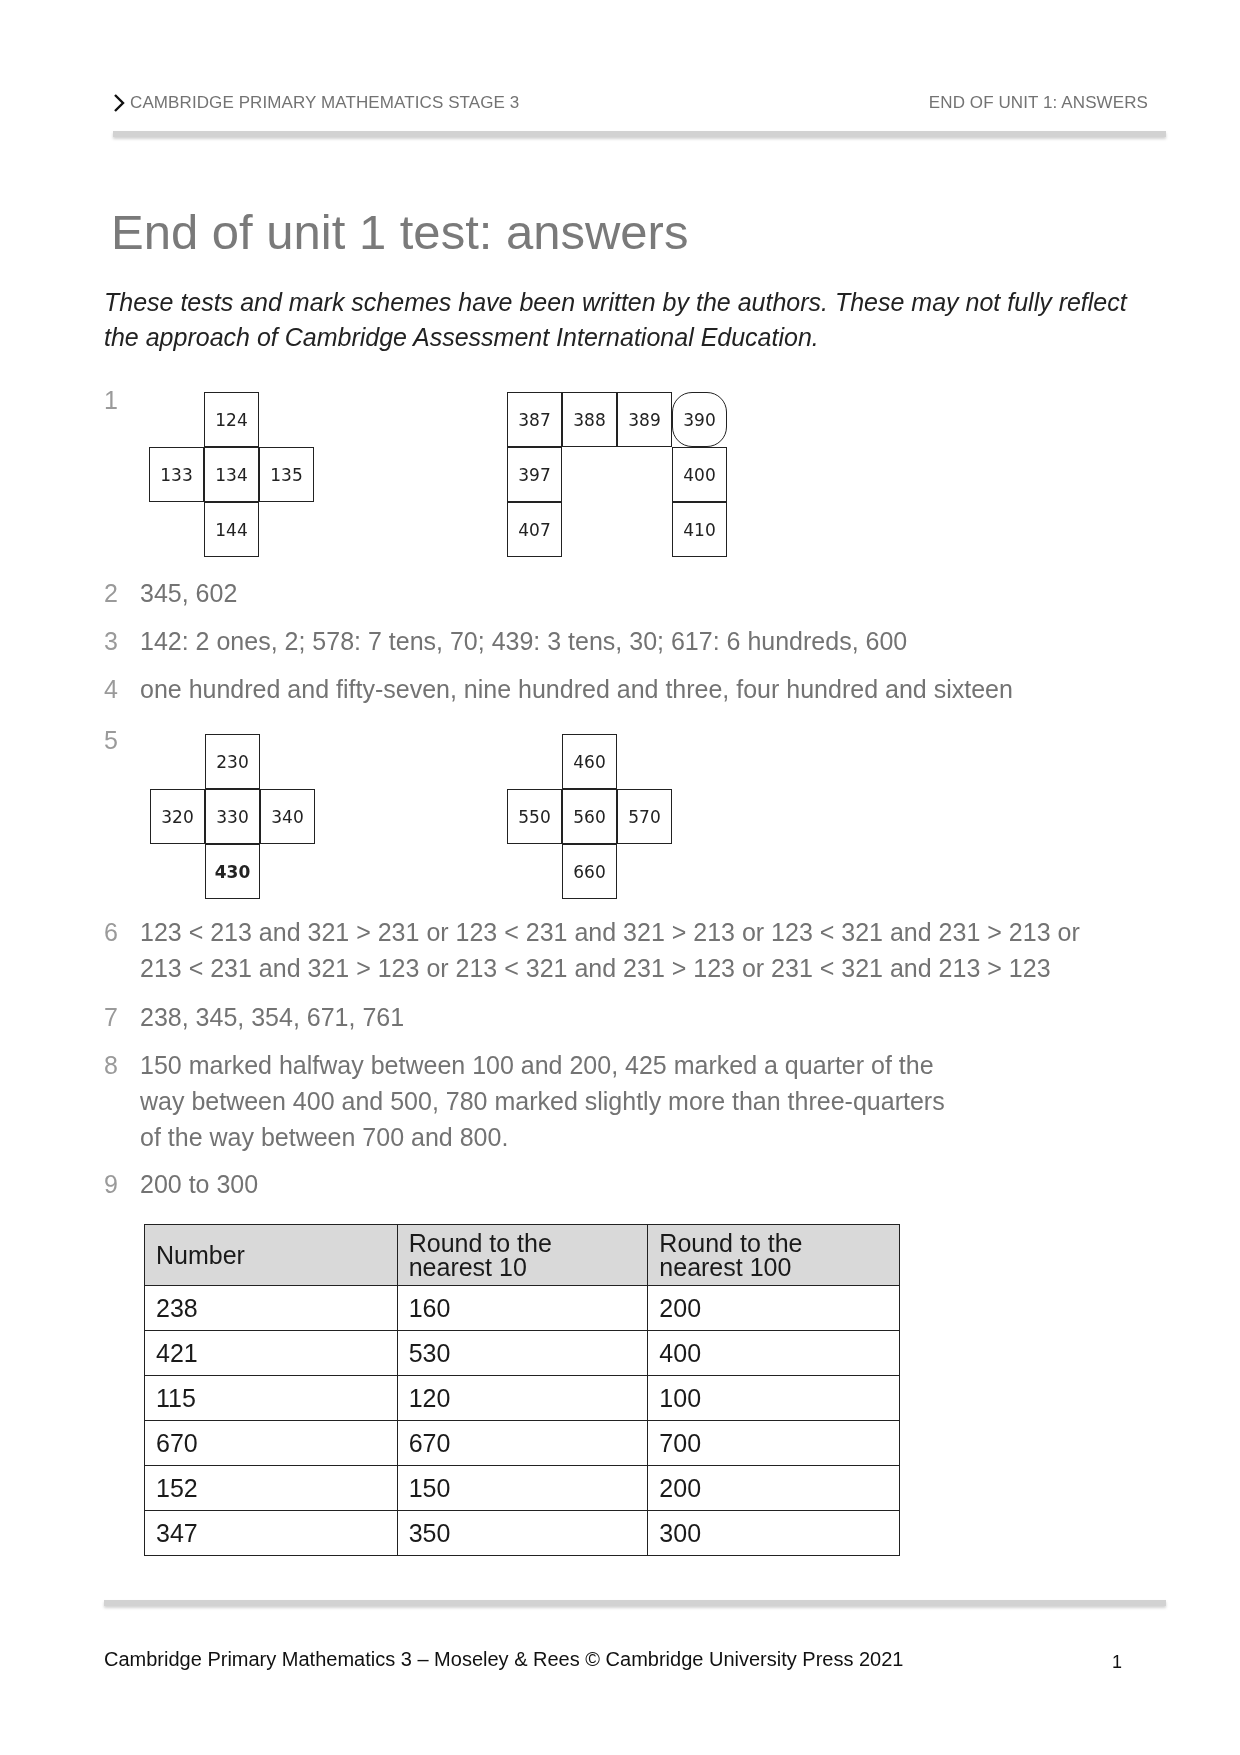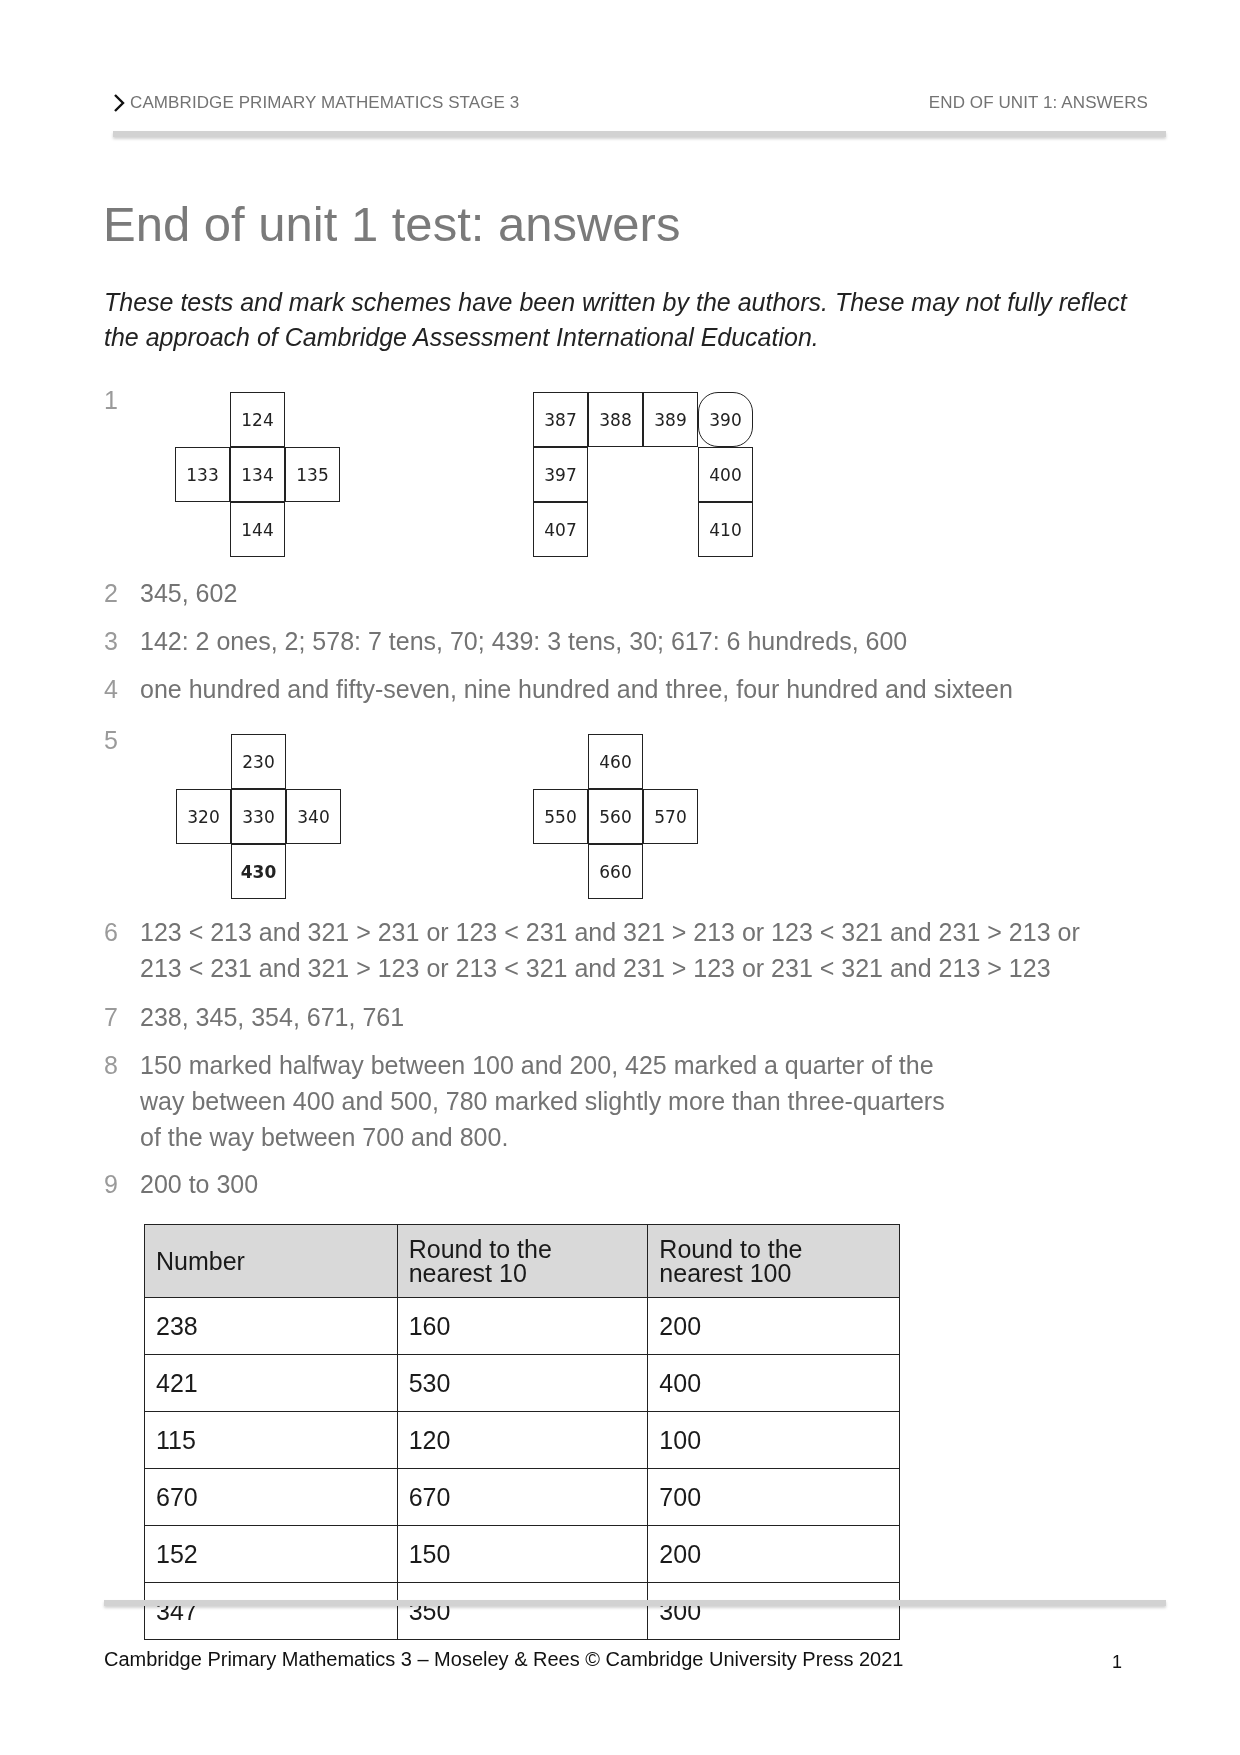--- a/index.html
+++ b/index.html
@@ -16,45 +16,45 @@
   .chev { width: 14px; height: 20px; margin-right: 4px; }
   .hdr-right { right: 92px; top: 93px; }
   .rule {
     height: 6px; background: #d2d2d2;
     box-shadow: 0 2px 3px rgba(0,0,0,0.18);
   }
   .hdr-rule { left: 113px; width: 1053px; top: 131px; }
   .ftr-rule { left: 104px; width: 1062px; top: 1600px; }
 
   
-  .title { left: 103px; top: 196px; font-size: 49px; color: #7a7a7a; font-weight: normal; white-space: nowrap; margin: 0; }
+  .title { left: 103px; top: 196px; font-size: 49px; color: #7a7a7a; font-weight: normal; white-space: nowrap; margin: 8px; }
   .intro { left: 104px; top: 285px; width: 1060px; font-size: 25px; font-style: italic; color: #222; line-height: 35px; }
 
   
   .qnum { font-size: 25px; color: #9a9a9a; width: 34px; }
   .ans { font-size: 25px; color: #737373; line-height: 36px; white-space: nowrap; }
   .qrow { left: 104px; display: flex; }
   .qrow .qnum { flex: 0 0 36px; line-height: 36px; }
 
   
   .grid { position: absolute; }
   .cell {
     position: absolute; width: 55px; height: 55px; box-sizing: border-box;
     border: 1.5px solid #222; background: #fff;
     display: flex; align-items: center; justify-content: center;
-    font-size: 17px; color: #222; font-family: "DejaVu Sans", sans-serif; margin-left: 26px;
+    font-size: 17px; color: #222; font-family: "DejaVu Sans", sans-serif;
   }
 
   
   table.round {
     position: absolute; left: 144px; top: 1224px; width: 756px;
     border-collapse: collapse; font-size: 25px;
   }
   table.round th, table.round td {
-    border: 1.5px solid #222; text-align: left; padding: 10px 11px; vertical-align: middle;
+    border: 1.5px solid #222; text-align: left; padding: 4px 11px; vertical-align: middle;
     font-weight: normal; color: #1a1a1a;
   }
   table.round th { background: #d9d9d9; height: 52px; line-height: 24px; }
   table.round td { height: 36px; line-height: 36px; }
   table.round col.c1 { width: 253px; }
   table.round col.c2 { width: 251px; }
   table.round col.c3 { width: 252px; }
 
   
   .ftr-text { left: 104px; top: 1648px; font-size: 20px; color: #111; white-space: nowrap; }

